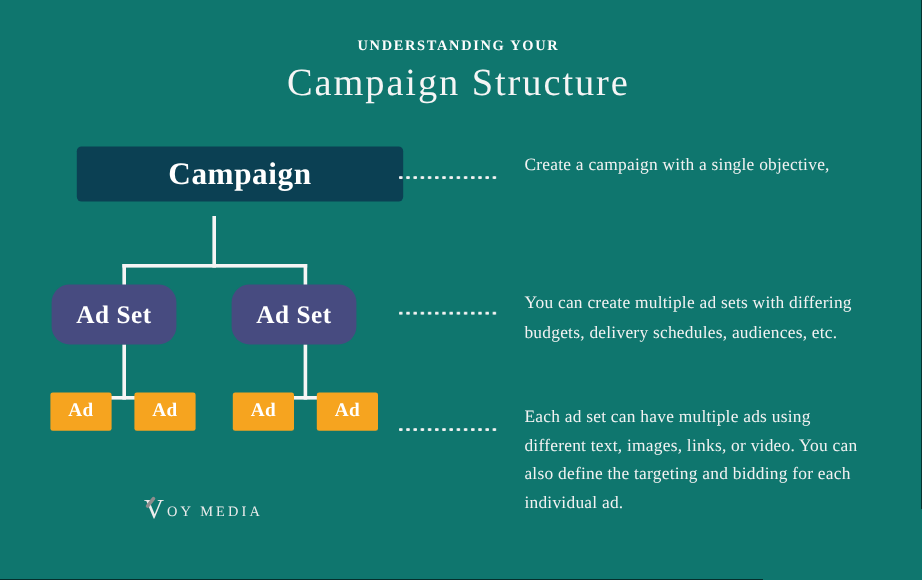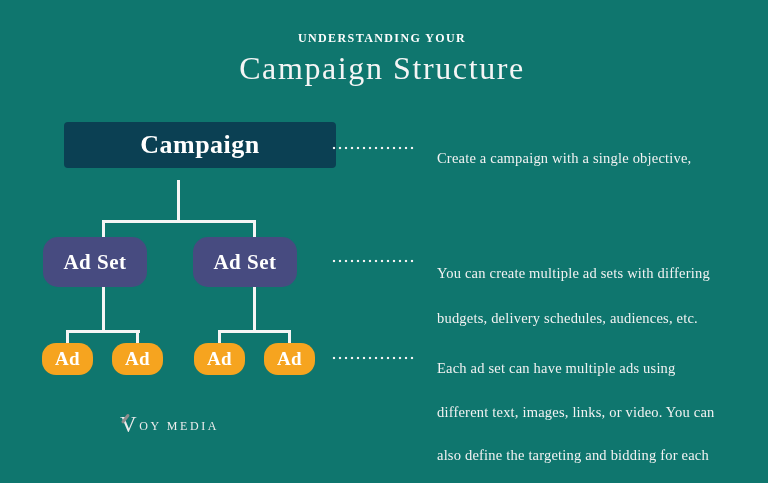--- a/index.html
+++ b/index.html
@@ -15,21 +15,21 @@
   
   .header { position: absolute; top: 31px; left: 0; width: 764px; text-align: center; color: #fdfdfd; }
   .kicker { font-size: 12px; font-weight: 700; letter-spacing: 1.4px; }
   .title  { margin-top: 4px; font-size: 32px; font-weight: 300; letter-spacing: 1.6px; color: #f5f5f5; }
   
   .node { position: absolute; display: flex; align-items: center; justify-content: center; color: #fff; }
   .campaign { left: 43px; top: 122px; width: 272px; height: 46px; background: #0b4053; border-radius: 4px; font-size: 26px; font-weight: 600; letter-spacing: 0.5px; margin-left: 21px; }
   .adset { top: 237px; width: 104px; height: 50px; background: #474b80; border-radius: 15px; font-size: 21px; font-weight: 600; letter-spacing: 0.5px; }
   .adset-1 { left: 43px; }
   .adset-2 { left: 193px; }
-  .ad { top: 343px; width: 51px; height: 32px; background: #f6a41f; border-radius: 14px; font-size: 19px; font-weight: 700; letter-spacing: 0.3px; }
+  .ad { top: 327px; width: 51px; height: 32px; background: #f6a41f; border-radius: 2px; font-size: 16px; font-weight: 700; letter-spacing: 0.3px; }
   .ad-1 { left: 42px; } .ad-2 { left: 112px; } .ad-3 { left: 194px; } .ad-4 { left: 264px; }
   
   .line { position: absolute; background: #f5f5f5; }
   .v1 { left: 177px; top: 180px; width: 3px; height: 43px; }
   .h1 { left: 102px; top: 220px; width: 154px; height: 3px; }
   .v2 { left: 102px; top: 220px; width: 3px; height: 18px; }
   .v3 { left: 253px; top: 220px; width: 3px; height: 18px; }
   .v4 { left: 102px; top: 287px; width: 3px; height: 46px; }
   .v5 { left: 253px; top: 287px; width: 3px; height: 46px; }
   .h2 { left: 66px;  top: 330px; width: 74px; height: 3px; }
@@ -40,21 +40,21 @@
   .s4 { left: 288px; top: 330px; width: 3px; height: 14px; }
   
   .dots {
     position: absolute; left: 331px; width: 84px; height: 4px;
     background-image: radial-gradient(circle, #f2f2f2 1.3px, transparent 1.6px);
     background-size: 6px 4px; background-repeat: repeat-x;
   }
   .dots-1 { top: 146px; } .dots-2 { top: 259px; } .dots-3 { top: 356px; }
   
   .annot { position: absolute; left: 437px; color: #f2f2f2; font-size: 14.5px; font-weight: 400; white-space: nowrap; }
-  .annot div { letter-spacing: 0.2px; margin-top: 20px; }
+  .annot div { letter-spacing: 0.2px; }
   .annot-1 { top: 126px; line-height: 25.5px; }
   .annot-2 { top: 241px; line-height: 24.5px; }
   .annot-3 { top: 337px; line-height: 23.6px; }
   
   .logo { position: absolute; left: 120px; top: 409px; height: 28px; color: #ececec; display: flex; align-items: flex-end; }
   .logo-accent { position: absolute; left: 4px; top: 4px; width: 2.5px; height: 11px; background: #8d8d8d; transform: rotate(38deg); border-radius: 2px; }
   .logo-v { font-size: 23px; font-weight: 500; letter-spacing: 2.5px; line-height: 24px; }
   .logo-rest { font-size: 12px; font-weight: 500; letter-spacing: 2.6px; line-height: 21px; }
 </style>
 </head>

